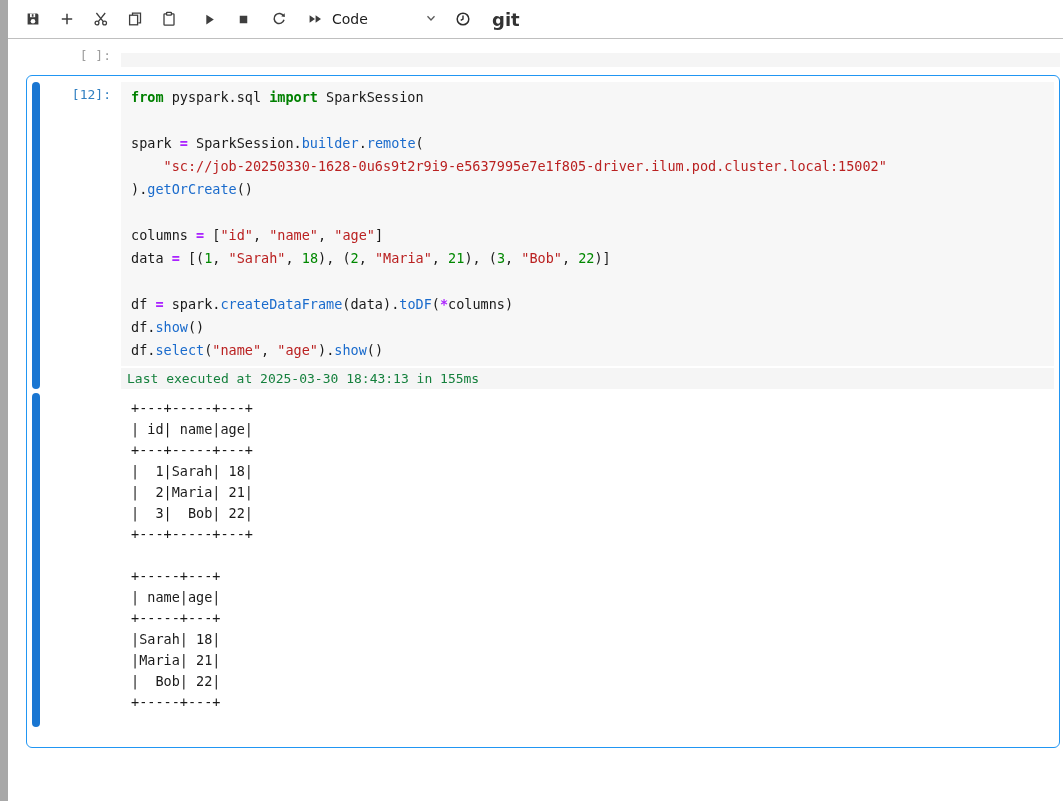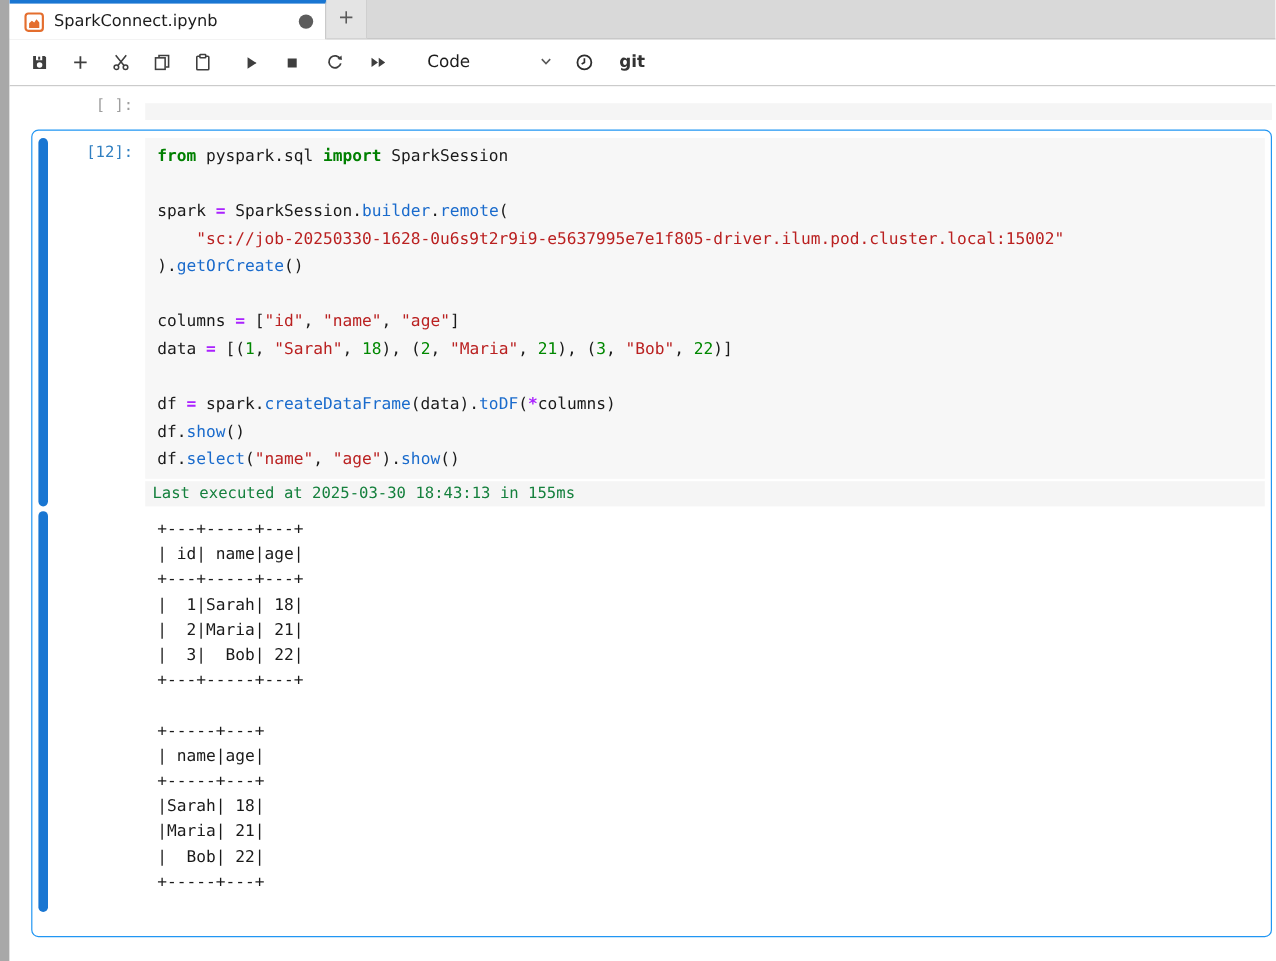--- a/index.html
+++ b/index.html
@@ -23,24 +23,24 @@
 
   
   .toolbar{height:39px;flex:none;background:#fff;border-bottom:1px solid #bfbfbf;
     display:flex;align-items:center;padding:0 8px}
   .tbtn{width:34px;height:30px;display:flex;align-items:center;justify-content:center;
     background:none;border:none;cursor:pointer}
   .tbtn svg{display:block}
   .gap-run{margin-left:6px}
   .gap-sm{margin-left:2px}
   .celltype{display:flex;align-items:center;justify-content:space-between;
-    width:106px;margin-left:24px;cursor:pointer}
+    width:106px;cursor:pointer}
   .celltype .ct-label{font-size:14px;color:#1c1c1c}
   .clockbtn{margin-left:8px}
-  .gitlabel{margin-left:12px;font-size:14px;font-weight:bold;color:#333;cursor:pointer}
+  .gitlabel{margin-left:12px;font-size:18px;font-weight:bold;color:#333;cursor:pointer}
 
   
   .notebook{flex:1;overflow:hidden;background:#fff;padding:4px 3px 0 18px}
   .cellrow{display:flex;align-items:stretch}
   .prompt{flex:none;text-align:right;padding:5px 10px 0 0;
     font-family:"DejaVu Sans Mono",monospace;font-size:13px}
   .cell1 .prompt{width:95px;color:var(--prompt-empty)}
   .cell2 .prompt{width:77px;color:var(--prompt-in)}
   .editorcol{flex:1;min-width:0}
   .editor{background:var(--editor-bg);padding:4px 4px 4px 10px;
@@ -70,39 +70,20 @@
   .tk-num{color:var(--syn-number)}
   .tk-prop{color:var(--syn-property)}
 </style>
 </head>
 <body>
 
 <div class="app">
   <div class="side-strip"></div>
   <div class="main">
 
-    <div class="tabbar">
-      <div class="tab">
-        <span class="tab-icon">
-          <svg viewBox="0 0 16 16" width="17" height="17">
-            <rect x="1.2" y="1.2" width="13.6" height="13.6" rx="2.2" fill="none" stroke="#e46e2e" stroke-width="1.7"></rect>
-            <path d="M4 12.6 V8.8 l2.2-2 1.8 1.5 1.8-2.6 2.2 2.6 v4.3 z" fill="#e46e2e"></path>
-          </svg>
-        </span>
-        <span class="tab-title">SparkConnect.ipynb</span>
-        <span class="dirty-dot"></span>
-      </div>
-      <div class="newtab">
-        <span>
-          <svg viewBox="0 0 16 16" width="15" height="15">
-            <path d="M8 2.5v11M2.5 8h11" stroke="#5a5a5a" stroke-width="1.4" fill="none"></path>
-          </svg>
-        </span>
-      </div>
-    </div>
 
     <div class="toolbar">
       <button class="tbtn">
         <span>
           <svg viewBox="0 0 16 16" width="16" height="16">
             <path d="M2.6 2.6 h9.6 l1.2 1.2 v9.6 h-10.8 z" fill="#3e3e3e"></path>
             <rect x="5" y="2.6" width="5.2" height="3.6" fill="#fff"></rect>
             <rect x="6.8" y="3.2" width="1.7" height="2.5" fill="#3e3e3e"></rect>
             <circle cx="8" cy="10.2" r="2.3" fill="#fff"></circle>
           </svg>

